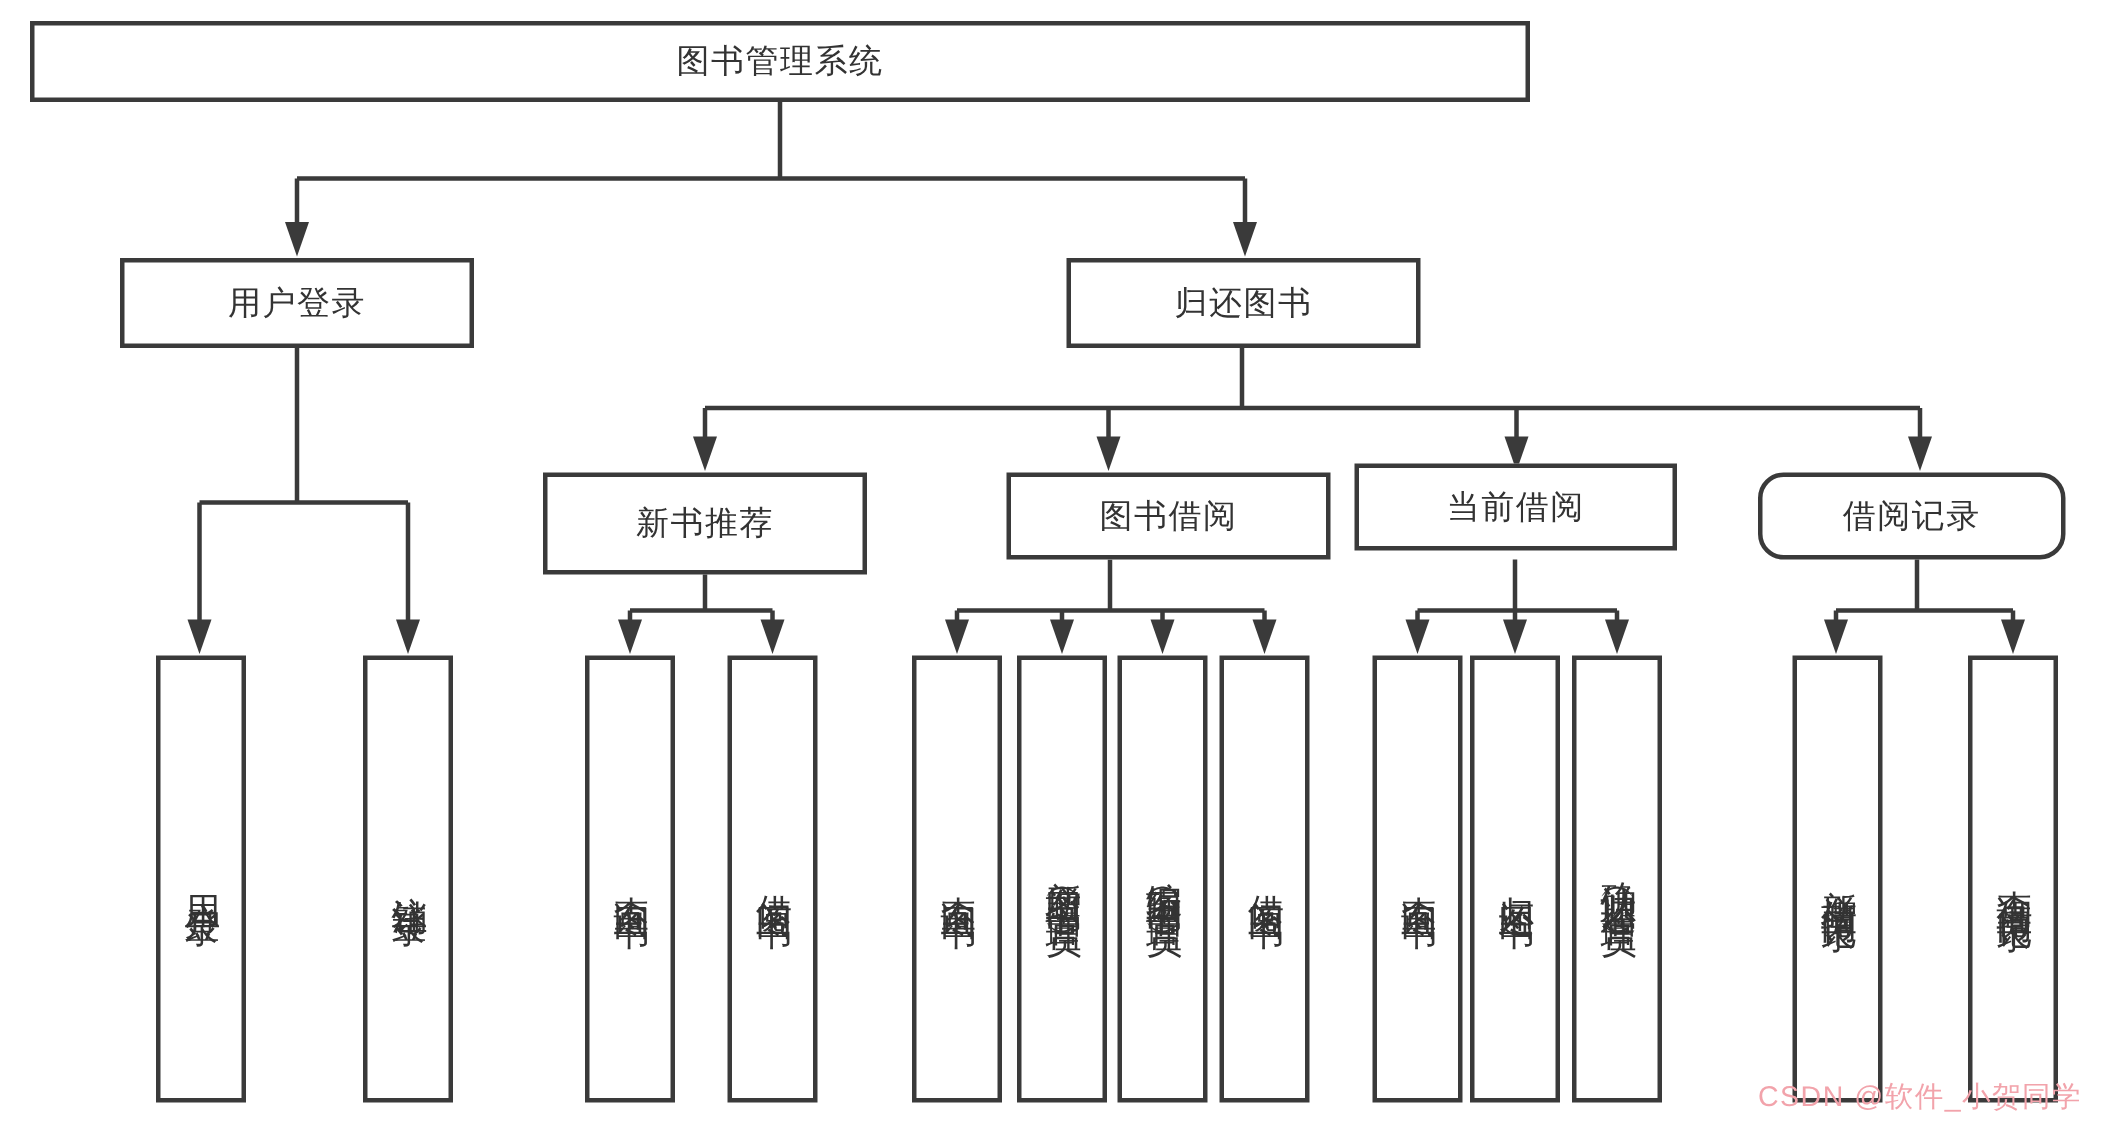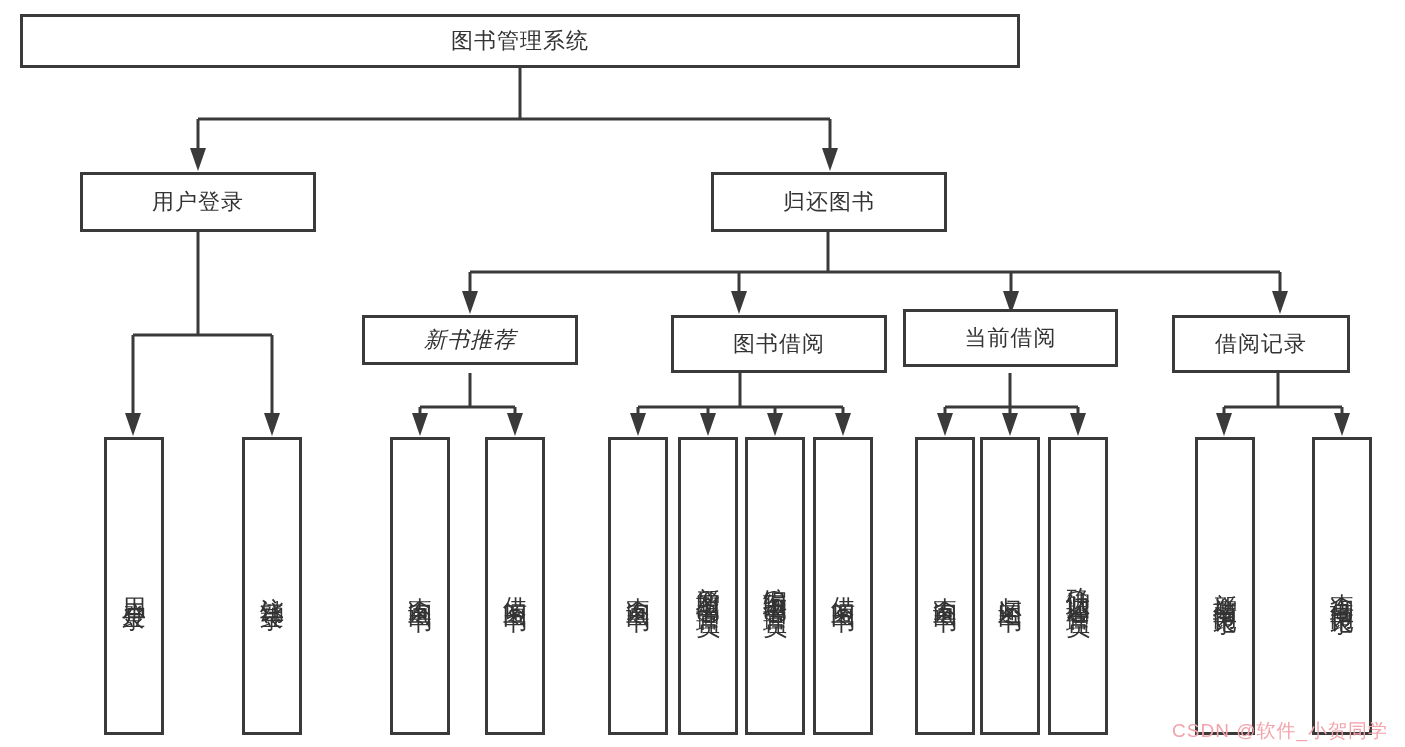--- a/index.html
+++ b/index.html
@@ -48,24 +48,24 @@
     writing-mode:vertical-rl;
     text-orientation:mixed;
     line-height:1;
     letter-spacing:4px;
     white-space:nowrap;
   }
   
   .n-root            {left:20px;  top:14px;  width:1000px; height:54px;}
   .n-user-login      {left:80px;  top:172px; width:236px;  height:60px;}
   .n-book-mgmt       {left:711px; top:172px; width:236px;  height:60px;}
-  .n-new-book        {left:362px; top:315px; width:216px;  height:50px;font-style:italic;}
+  .n-new-book        {left:362px; top:315px; width:216px;  height:68px;}
   .n-book-borrow     {left:632px; top:315px; width:216px;  height:58px;margin-left:39px;}
   .n-current-borrow  {left:903px; top:309px; width:215px;  height:58px;}
-  .n-borrow-records  {left:1172px;top:315px; width:178px;  height:58px;}
+  .n-borrow-records  {left:1172px;top:315px; width:205px;  height:58px;border-radius:17px;}
   .leaf{top:437px; height:298px; width:60px;}
   .l-user-login   {left:104px;}
   .l-logout       {left:242px;}
   .l-nb-query     {left:390px;}
   .l-nb-borrow    {left:485px;}
   .l-bb-query     {left:608px;}
   .l-bb-add       {left:678px;}
   .l-bb-edit      {left:745px;}
   .l-bb-borrow    {left:813px;}
   .l-cb-query     {left:915px;}

